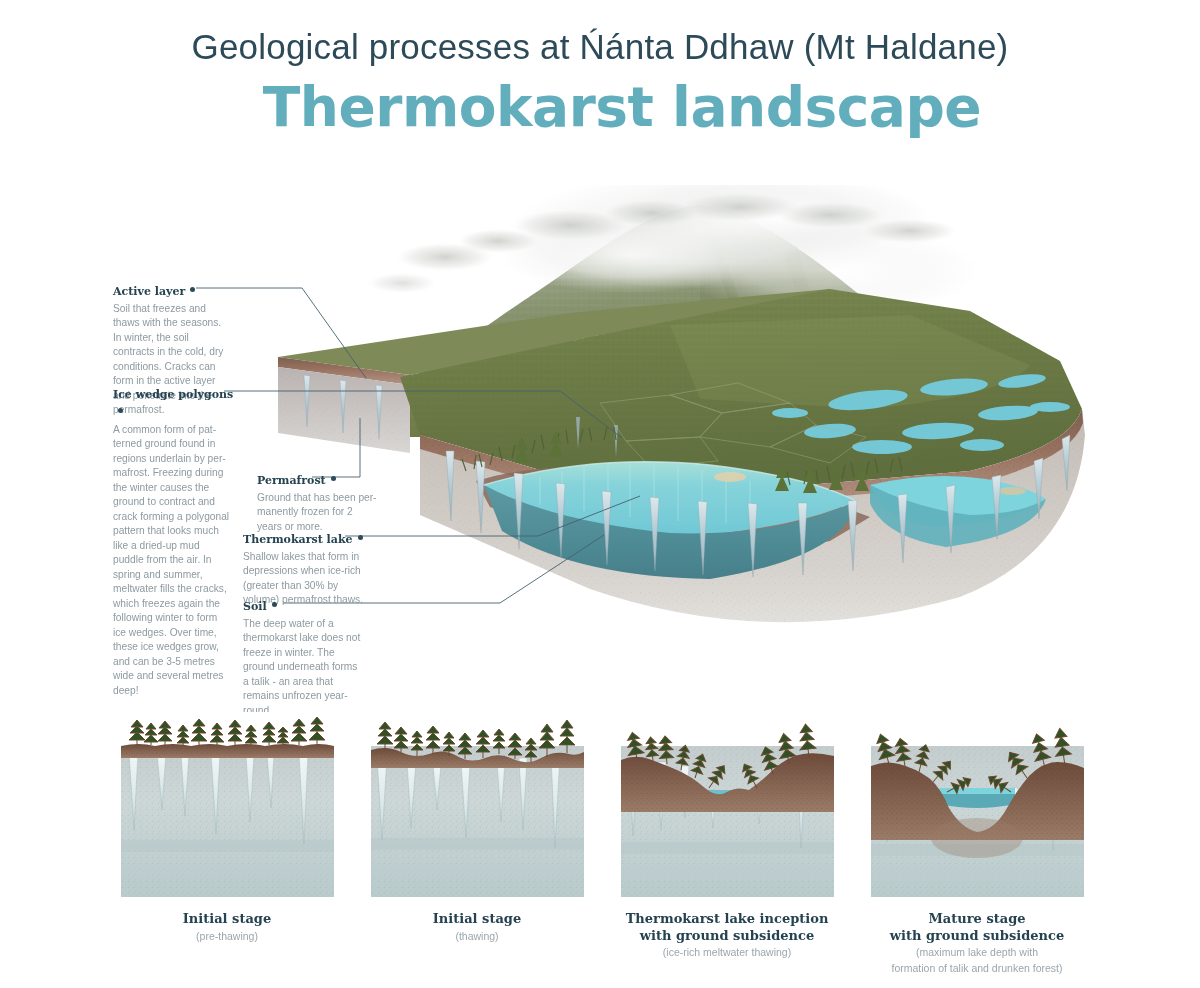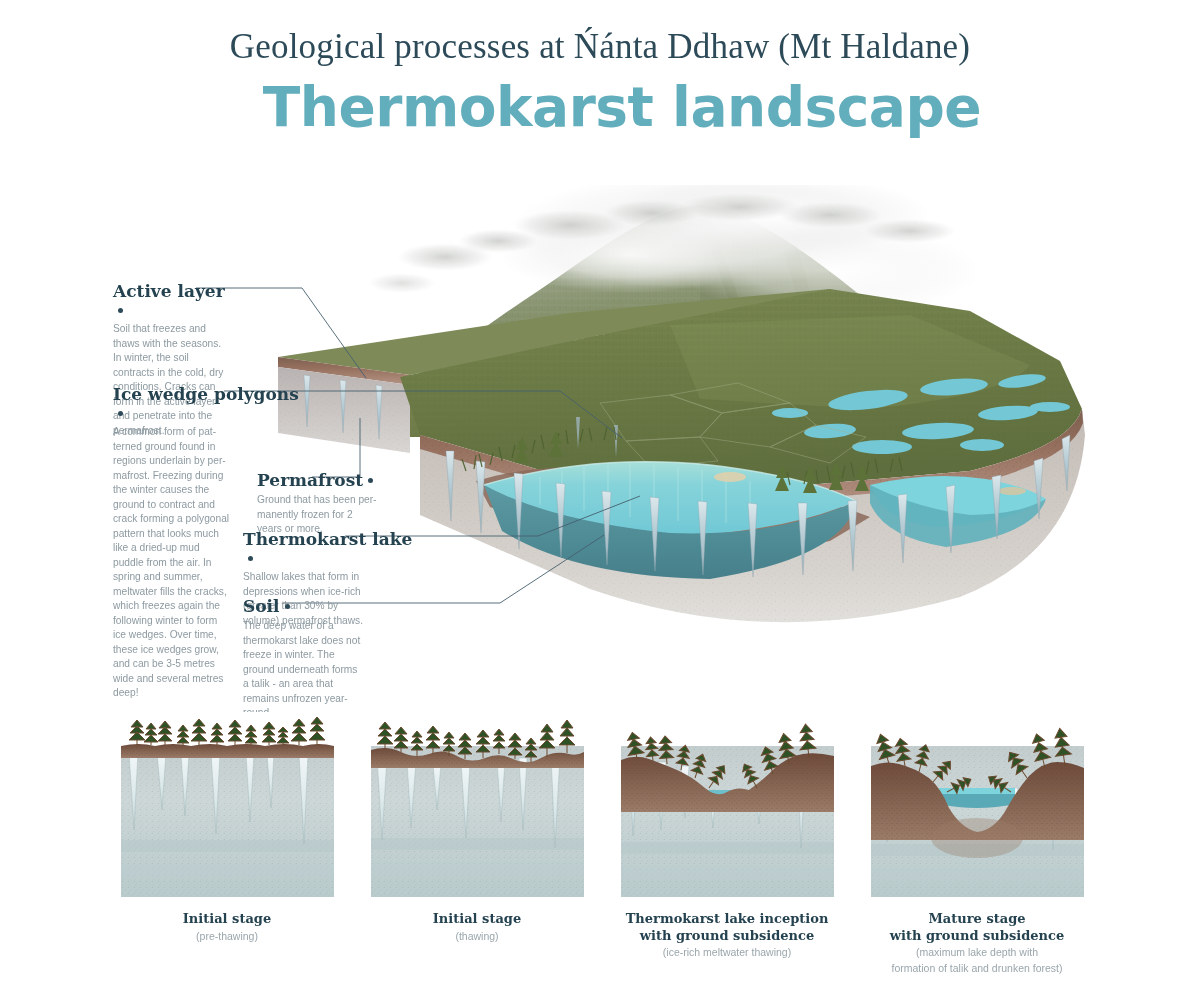--- a/index.html
+++ b/index.html
@@ -6,21 +6,21 @@
   html, body { width: 1200px; height: 988px; background: #ffffff; }
   body {
     font-family: "Liberation Sans", sans-serif;
     position: relative;
     overflow: hidden;
   }
 
   
   #header { width: 1200px; padding-top: 28px; text-align: center; }
   #subtitle-top {
-    font-family: Liberation Serif, serif;
+    font-family: Liberation Sans, sans-serif;
     font-size: 35px;
     font-weight: 400;
     color: #2d4a59;
     letter-spacing: 0.2px;
     line-height: 1.1;
   }
   #main-title {
     font-family: "DejaVu Sans", sans-serif;
     font-size: 55px;
     font-weight: 700;
@@ -29,21 +29,21 @@
     line-height: 1.25;
     margin-top: 6px;
     margin-left: 44px;
   }
 
   
   .callout { position: absolute; }
   .callout .c-title {
     font-family: "DejaVu Serif", serif;
     font-weight: 700;
-    font-size: 17px;
+    font-size: 11px;
     color: #24424f;
     white-space: nowrap;
     line-height: 1.2;
     display: inline-block;
   }
   .callout .c-dot {
     display: inline-block;
     width: 5px; height: 5px;
     border-radius: 50%;
     background: #2d4a59;

